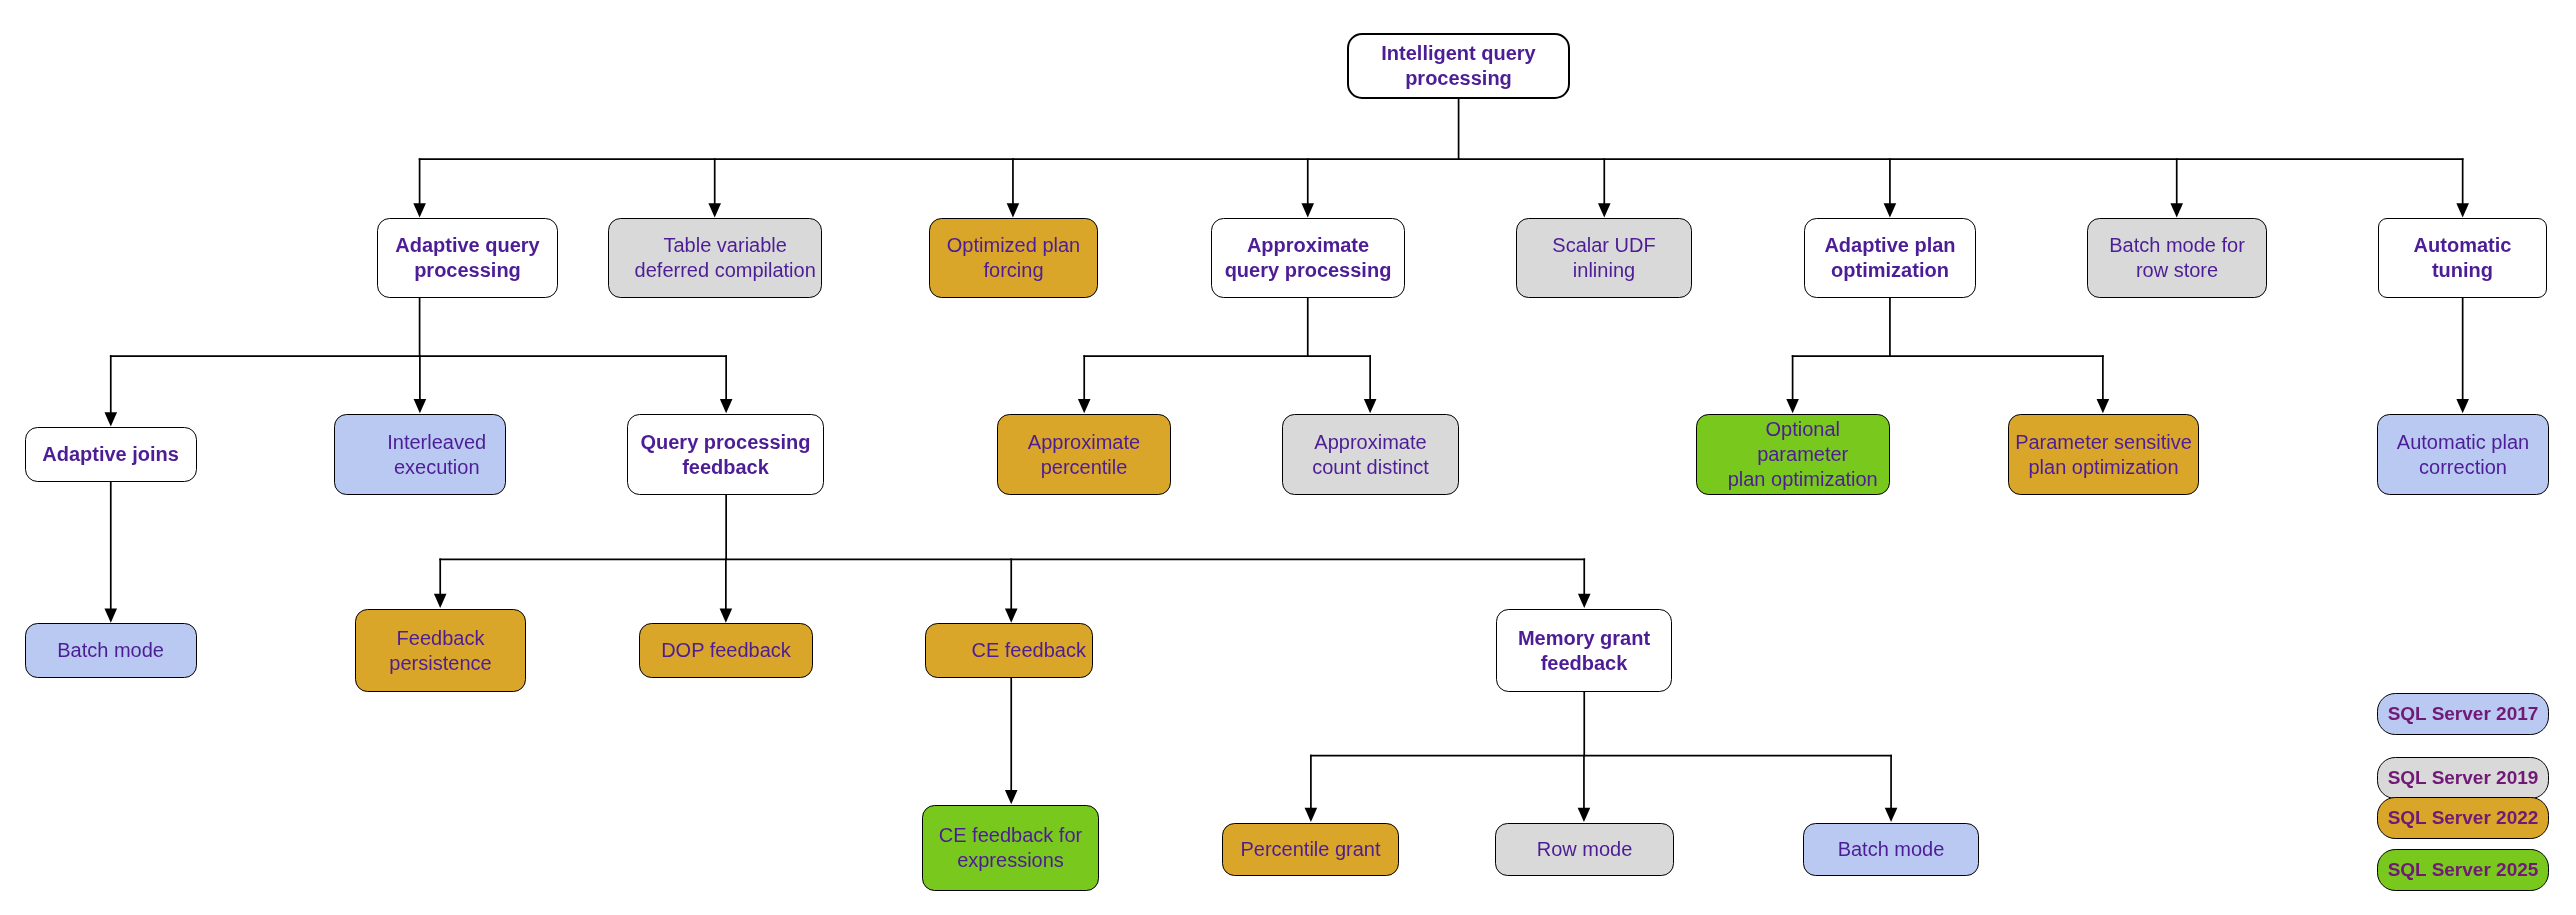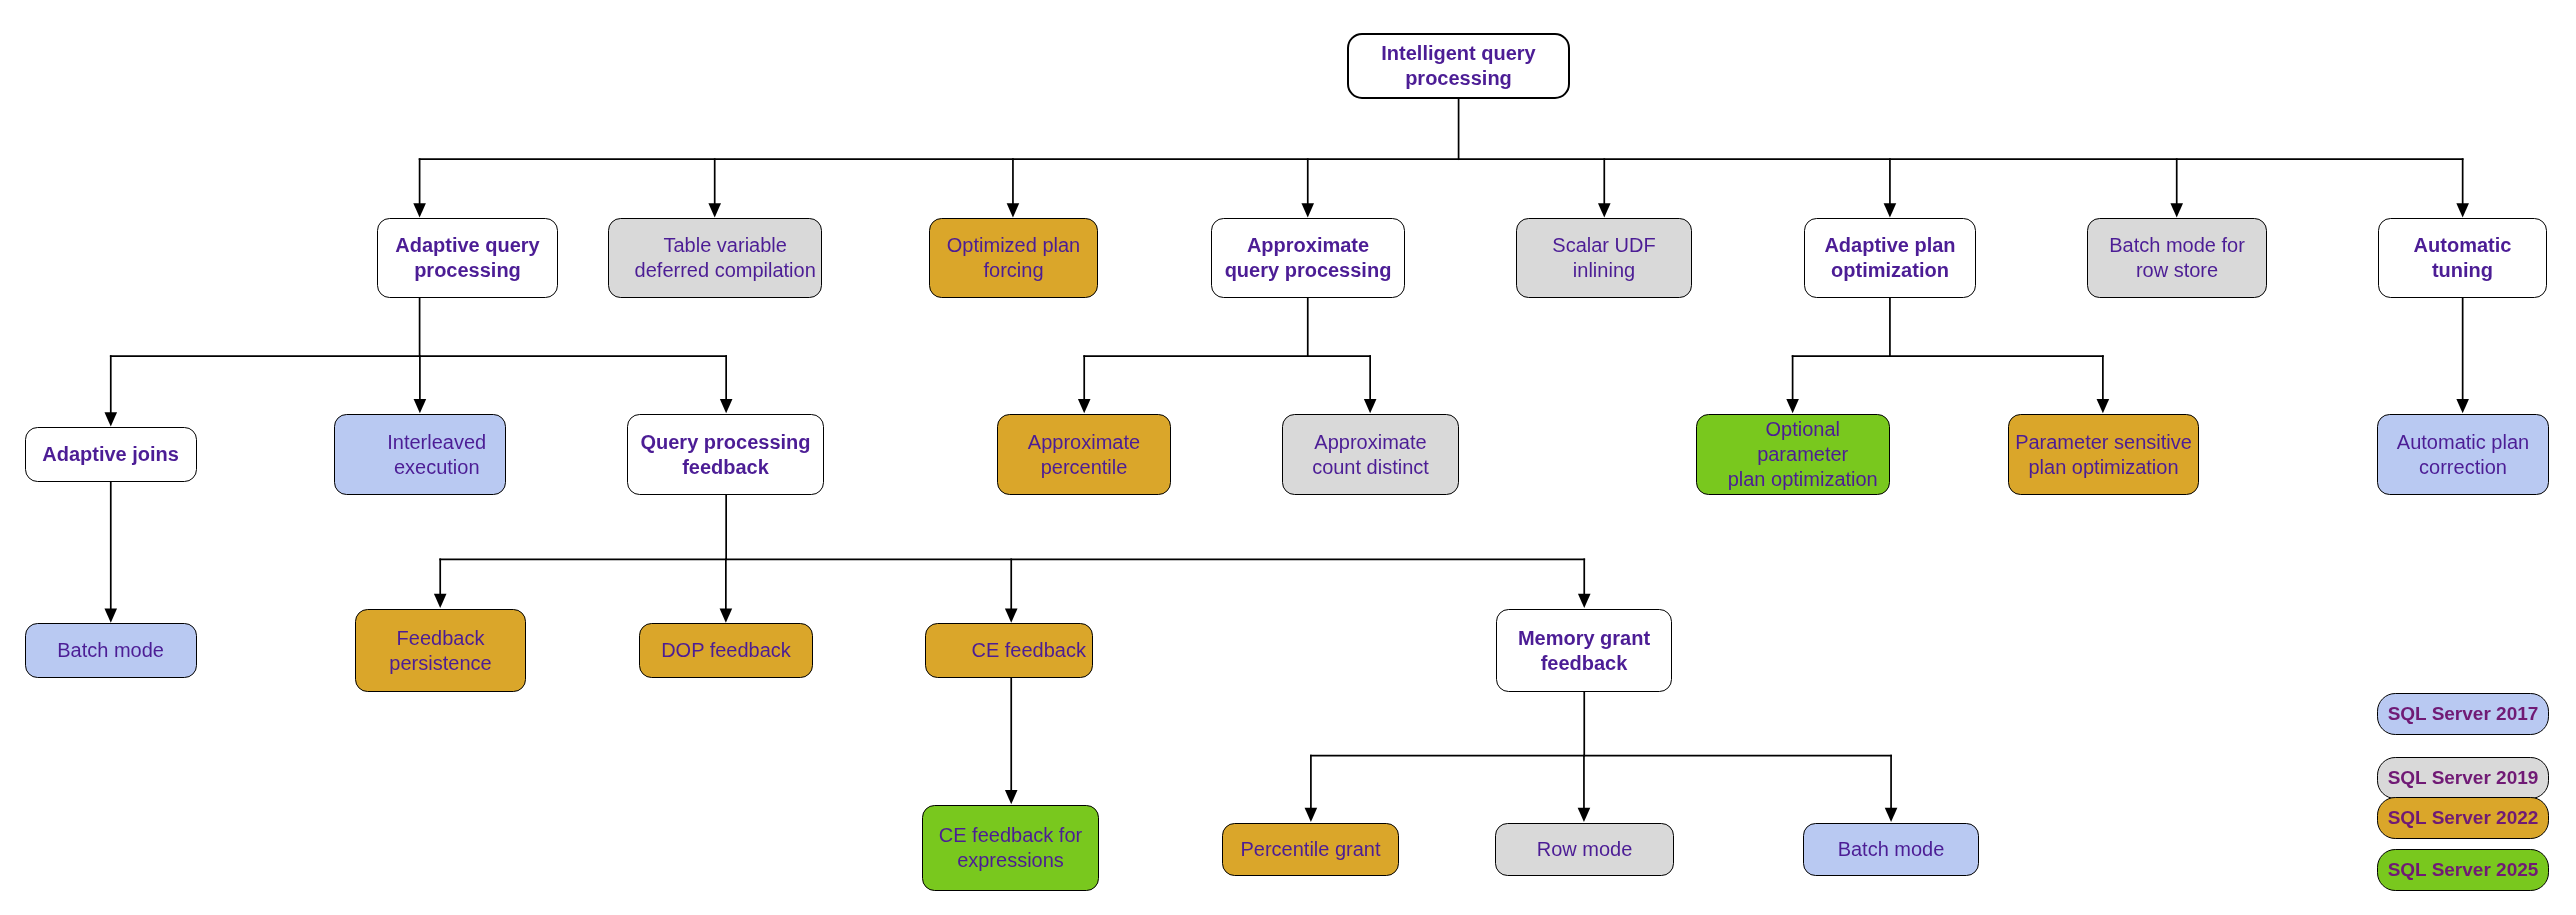--- a/index.html
+++ b/index.html
@@ -104,21 +104,21 @@
       <div class="node" style="left: 929px; top: 218px; width: 169px; height: 80px; background: rgb(218, 166, 42);">Optimized plan
 forcing</div>
       <div class="node bold" style="left: 1211px; top: 218px; width: 194px; height: 80px; background: rgb(255, 255, 255);">Approximate
 query processing</div>
       <div class="node" style="left: 1516px; top: 218px; width: 176px; height: 80px; background: rgb(217, 217, 217);">Scalar UDF
 inlining</div>
       <div class="node bold" style="left: 1804px; top: 218px; width: 172px; height: 80px; background: rgb(255, 255, 255);">Adaptive plan
 optimization</div>
       <div class="node" style="left: 2087px; top: 218px; width: 180px; height: 80px; background: rgb(217, 217, 217);">Batch mode for
 row store</div>
-      <div class="node bold" style="left: 2378px; top: 218px; width: 169px; height: 80px; background: rgb(255, 255, 255);">Automatic
+      <div class="node bold" style="left: 2378px; top: 218px; width: 169px; height: 80px; background: rgb(255, 255, 255); border-radius: 9px;">Automatic
 tuning</div>
       <div class="node bold" style="left: 24.6px; top: 427px; width: 172px; height: 55px; background: rgb(255, 255, 255);">Adaptive joins</div>
       <div class="node" style="left: 334px; top: 414px; width: 172px; height: 81px; background: rgb(185, 201, 242); padding-left: 38px;">Interleaved
 execution</div>
       <div class="node bold" style="left: 627px; top: 414px; width: 197px; height: 81px; background: rgb(255, 255, 255);">Query processing
 feedback</div>
       <div class="node" style="left: 997px; top: 414px; width: 174px; height: 81px; background: rgb(218, 166, 42);">Approximate
 percentile</div>
       <div class="node" style="left: 1282px; top: 414px; width: 177px; height: 81px; background: rgb(217, 217, 217);">Approximate
 count distinct</div>

